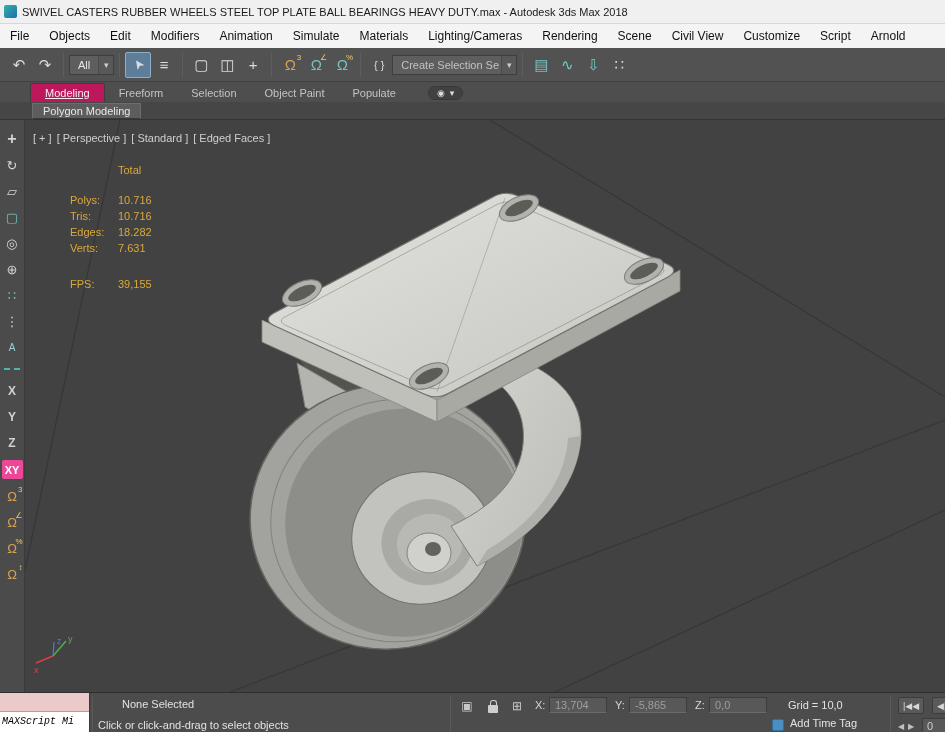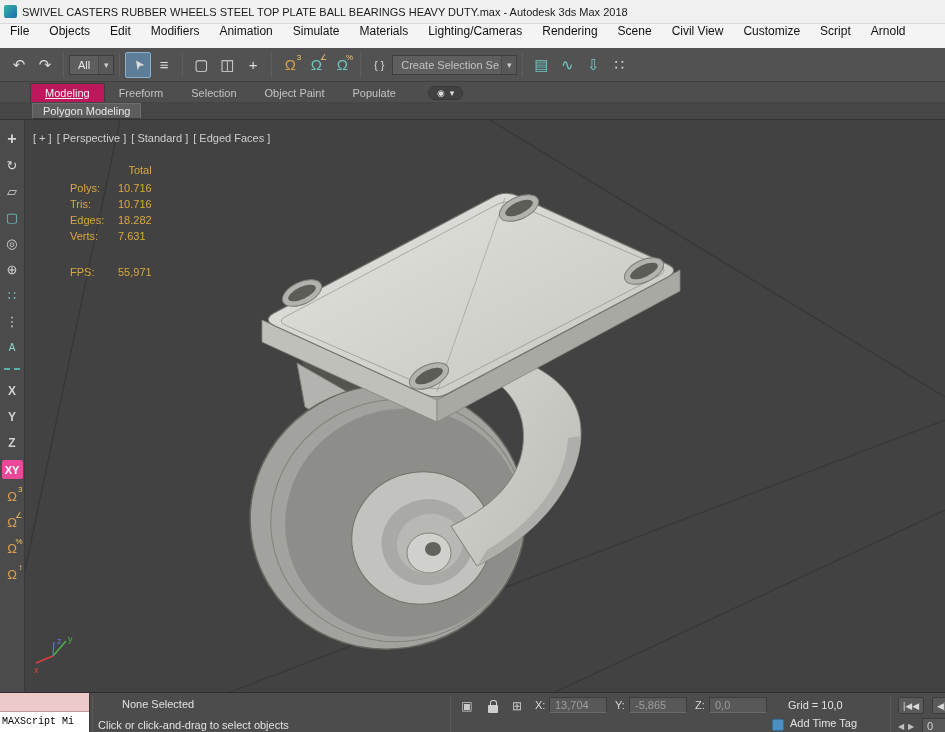--- a/index.html
+++ b/index.html
@@ -10,21 +10,21 @@
     -webkit-font-smoothing:antialiased;
   }
 
   
   .titlebar { height:24px; background:#f0f0f0; display:flex; align-items:center; border-bottom:1px solid #d8d8d8; }
   .app-icon { width:13px; height:13px; margin:0 5px 0 4px; border-radius:2px;
     background:linear-gradient(135deg,#35b0a5 0%, #1b6fae 100%); }
   .title-text { font-size:11px; color:#1a1a1a; white-space:nowrap; }
 
   
-  .menubar { height:24px; background:#f4f4f4; display:flex; overflow:hidden; white-space:nowrap; }
+  .menubar { height:24px; background:#f4f4f4; display:flex; align-items:center; overflow:hidden; white-space:nowrap; }
   .menu-item { font-size:12px; color:#111; padding:0 10px; cursor:default; }
 
   
   .toolbar { height:34px; background:#525252; display:flex; align-items:center; padding:0 6px; border-bottom:1px solid #404040; overflow:hidden; }
   .tb-icon { width:26px; height:26px; display:flex; align-items:center; justify-content:center;
     font-size:15px; color:#dcdcdc; position:relative; flex:0 0 auto; }
   .tb-icon .badge { position:absolute; top:1px; right:2px; font-size:8px; color:#f0c86a; }
   .tb-icon.active { background:#5d7d99; border:1px solid #8ab0cc; border-radius:2px; }
   .tb-icon.teal { color:#6fc7c0; }
   .tb-icon.orange { color:#d9a050; }
@@ -59,30 +59,30 @@
   .lt-axis { font-size:12px; font-weight:bold; color:#d0d0d0; }
   .lt-xy { background:#ec4899; color:#fff; width:21px; height:19px; border-radius:2px;
     display:flex; align-items:center; justify-content:center; font-size:11px; font-weight:bold; margin:4px 0; }
   .teal-divider { width:16px; border-top:2px dashed #4fb3ac; margin:8px 0; }
 
   
   .viewport { position:relative; width:920px; height:572px; background:#424242; overflow:hidden; }
   .vp-label { position:absolute; left:8px; top:12px; font-size:11px; color:#cfcfcf; display:flex; gap:5px; }
   .vp-label span { cursor:default; }
   .stats { position:absolute; left:45px; top:44px; font-size:11px; color:#d9a93c; }
-  .stat-total { margin-left:48px; margin-bottom:4px;text-align:right; }
+  .stat-total { margin-left:48px; margin-bottom:16px; }
   .stat-row { display:flex; line-height:16px; }
   .stat-row .sl { width:48px; }
   .stat-row.fps { margin-top:20px; }
   .axis-gizmo { position:absolute; left:8px; bottom:14px; }
   svg.scene { position:absolute; left:0; top:0; }
 
   
   .statusbar { height:44px; background:#4c4c4c; position:relative; border-top:1px solid #2e2e2e; overflow:hidden; font-size:11px; }
-  .maxscript-box { position:absolute; left:0; top:0; width:90px; height:40px; border-right:1px solid #3a3a3a; }
+  .maxscript-box { position:absolute; left:0; top:0; width:90px; height:40px; border-right:1px solid #3a3a3a;font-style:italic; }
   .ms-macro { height:19px; background:#eccaca; border-bottom:1px solid #c09a9a; }
   .ms-listener { height:24px; background:#ffffff; color:#000; font-family:"Liberation Mono", monospace;
     font-size:10px; padding:4px 2px 0 2px; white-space:nowrap; overflow:hidden; }
   .sb-text { position:absolute; color:#e2e2e2; white-space:nowrap; }
   .sb-dim { color:#9e9e9e; }
   .coord-label { position:absolute; color:#d6d6d6; top:6px; }
   .coord-field { position:absolute; top:4px; width:58px; height:16px; background:#585858;
     border:1px solid #3c3c3c; border-bottom-color:#6a6a6a; color:#9e9e9e; font-size:11px;
     padding:1px 5px 0 5px; overflow:hidden; }
   .sb-icon { position:absolute; top:5px; width:18px; height:16px; display:flex; align-items:center;
@@ -309,21 +309,21 @@
       <div class="stat-row">
         <span class="sl">Edges:</span>
         <span class="sv">18.282</span>
       </div>
       <div class="stat-row">
         <span class="sl">Verts:</span>
         <span class="sv">7.631</span>
       </div>
       <div class="stat-row fps">
         <span class="sl">FPS:</span>
-        <span class="sv">55,971</span>
+        <span class="sv">39,155</span>
       </div>
     </div>
 
     <div class="axis-gizmo">
       <svg width="44" height="40" viewBox="0 0 44 40">
         <line x1="20" y1="22" x2="3" y2="29" stroke="#d94040" stroke-width="1.5"></line>
         <line x1="20" y1="22" x2="33" y2="7" stroke="#4fae4f" stroke-width="1.5"></line>
         <line x1="20" y1="22" x2="21" y2="8" stroke="#5577dd" stroke-width="1.2"></line>
         <text x="1" y="39" font-size="9" fill="#d94040">x</text>
         <text x="35" y="8" font-size="9" fill="#4fae4f">y</text>

